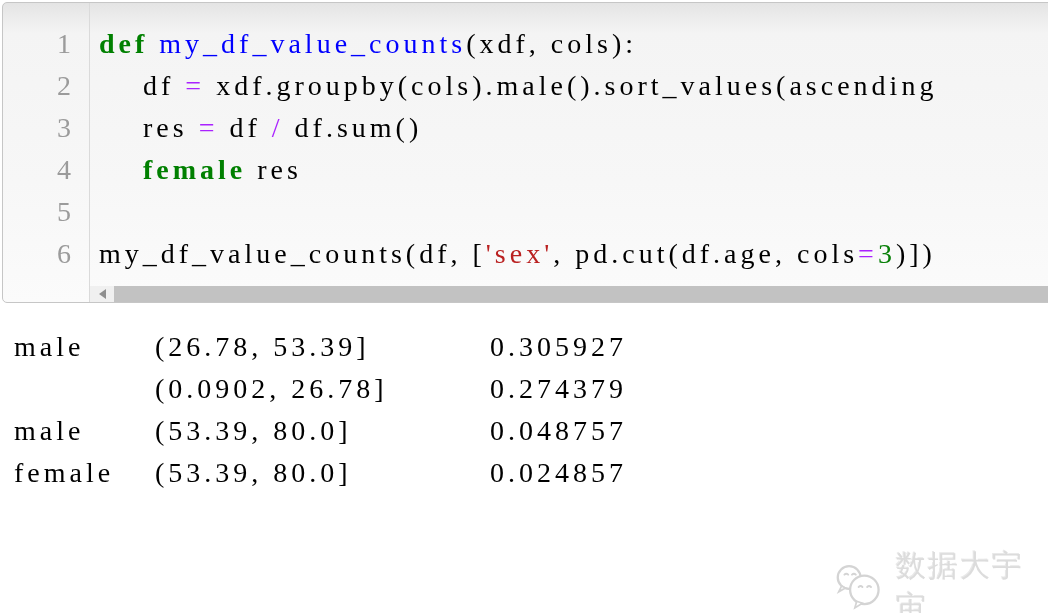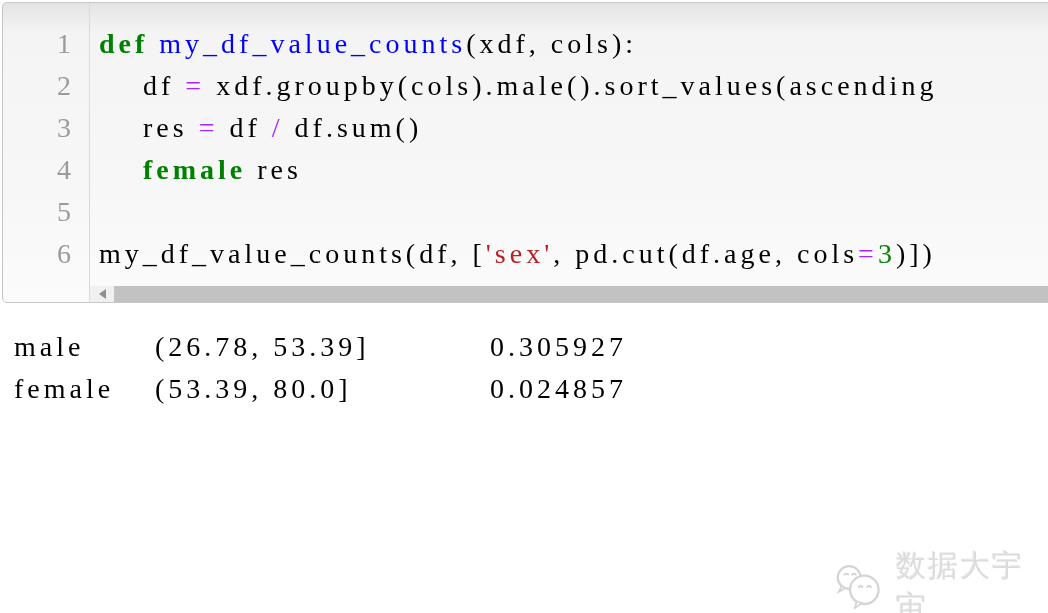--- a/index.html
+++ b/index.html
@@ -75,20 +75,22 @@
           <div class="tri"></div>
         </div>
         <div class="hs-thumb"></div>
       </div>
     </div>
   </div>
 
   <div class="output">
     <div>
         <div class="orow"><span class="o-sex">male</span><span class="o-age">(26.78, 53.39]</span><span class="o-val">0.305927</span></div>
+        <div class="orow"><span class="o-sex"></span><span class="o-age">(0.0902, 26.78]</span><span class="o-val">0.274379</span></div>
+        <div class="orow"><span class="o-sex">male</span><span class="o-age">(53.39, 80.0]</span><span class="o-val">0.048757</span></div>
         <div class="orow"><span class="o-sex">female</span><span class="o-age">(53.39, 80.0]</span><span class="o-val">0.024857</span></div>
       </div>
   </div>
 
   <div class="watermark">
     <svg width="58" height="50" viewBox="0 0 58 50">
       <g fill="#ffffff" stroke="#d4d4d4" stroke-width="2.4">
         <circle cx="17" cy="15" r="12"></circle>
         <path d="M 9 24 L 6 30 L 13 26 Z" stroke-width="1.8"></path>
         <circle cx="33" cy="28" r="15"></circle>

